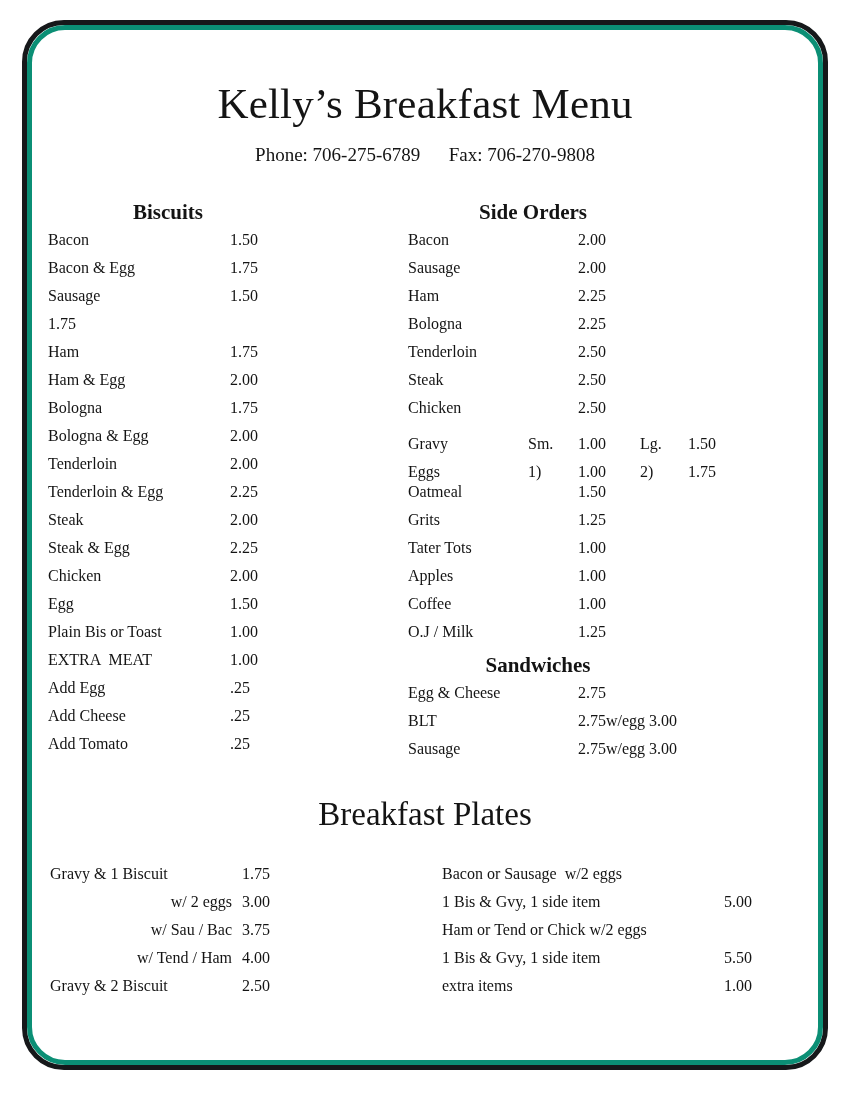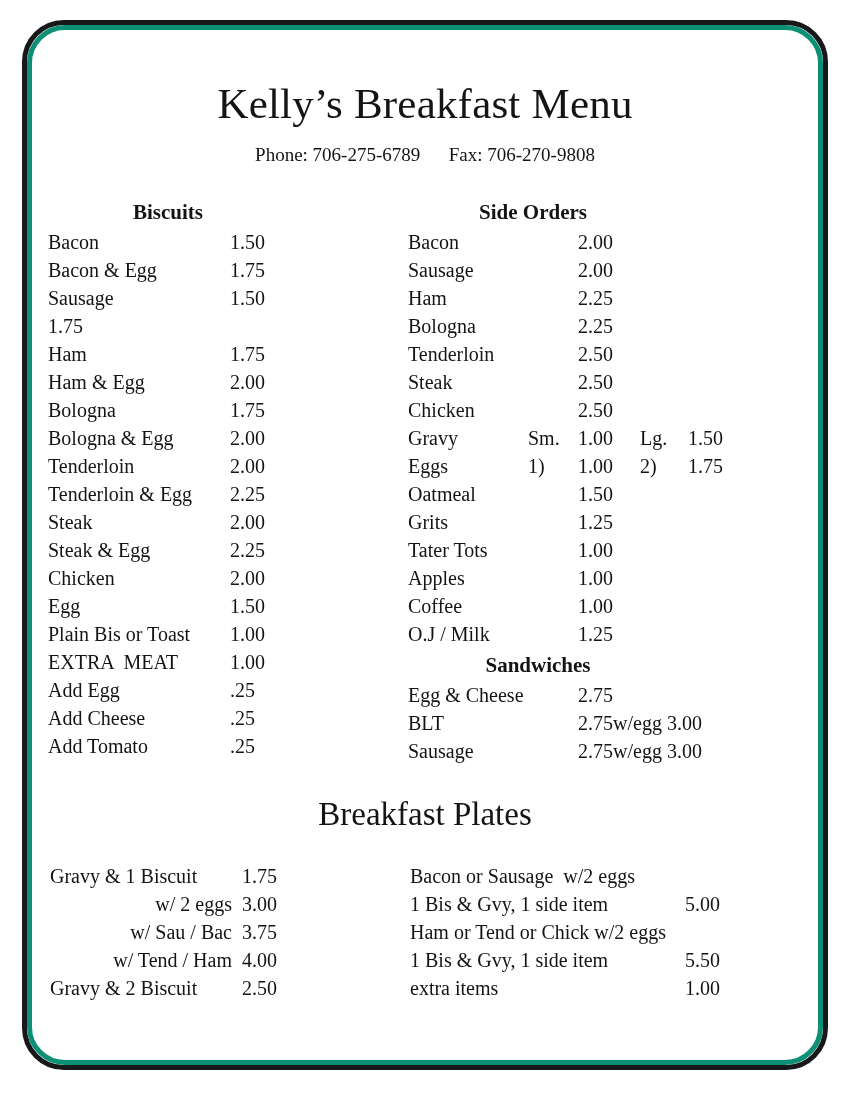--- a/index.html
+++ b/index.html
@@ -81,29 +81,29 @@
     margin: 12px 0 6px 0;
     padding-right: 120px;
   }
   .col-right .section-head { padding-right: 150px; }
   .section-head.sandwiches { padding-right: 140px; margin-top: 2px; }
 
   .row {
     display: flex;
     align-items: baseline;
     height: 28px;
-    font-size: 20px;
+    font-size: 16px;
   }
   .col-left .row .item { width: 182px; flex: none; white-space: pre; }
   .col-left .row .price { width: 70px; flex: none; }
 
   .col-right .row .item { width: 120px; flex: none; white-space: pre; }
   .col-right .row .qual1 { width: 50px; flex: none; }
   .col-right .row .price { width: 62px; flex: none; }
-  .col-right .row .qual2 { width: 48px; flex: none; }
+  .col-right .row .qual2 { width: 48px; flex: none; margin-top: 8px; }
   .col-right .row .price2 { width: 60px; flex: none; }
 
   
   .plates-title {
     text-align: center;
     font-size: 33px;
     margin: 28px 0 0 0;
     font-weight: normal;
   }
   .plates-columns {
@@ -111,21 +111,21 @@
     margin-top: 32px;
     padding-left: 18px;
   }
   .plates-left { width: 360px; flex: none; }
   .plates-right { width: 400px; flex: none; }
 
   .plates-left .row .item { width: 192px; flex: none; white-space: pre; }
   .plates-left .row .item.indent { text-align: right; padding-right: 10px; width: 182px; }
   .plates-left .row .price { width: 70px; flex: none; }
 
-  .plates-right .row { height: 28px; }
+  .plates-right .row { height: 28px; margin-left: 32px; }
   .plates-right .row .item { width: 240px; flex: none; white-space: pre; }
   .plates-right .row .price { width: 70px; flex: none; text-align: right; }
 </style>
 </head>
 <body>
 
 <div id="menu-border-outer"></div>
 <div id="menu-border-inner"></div>
 
 <div id="menu-page">

